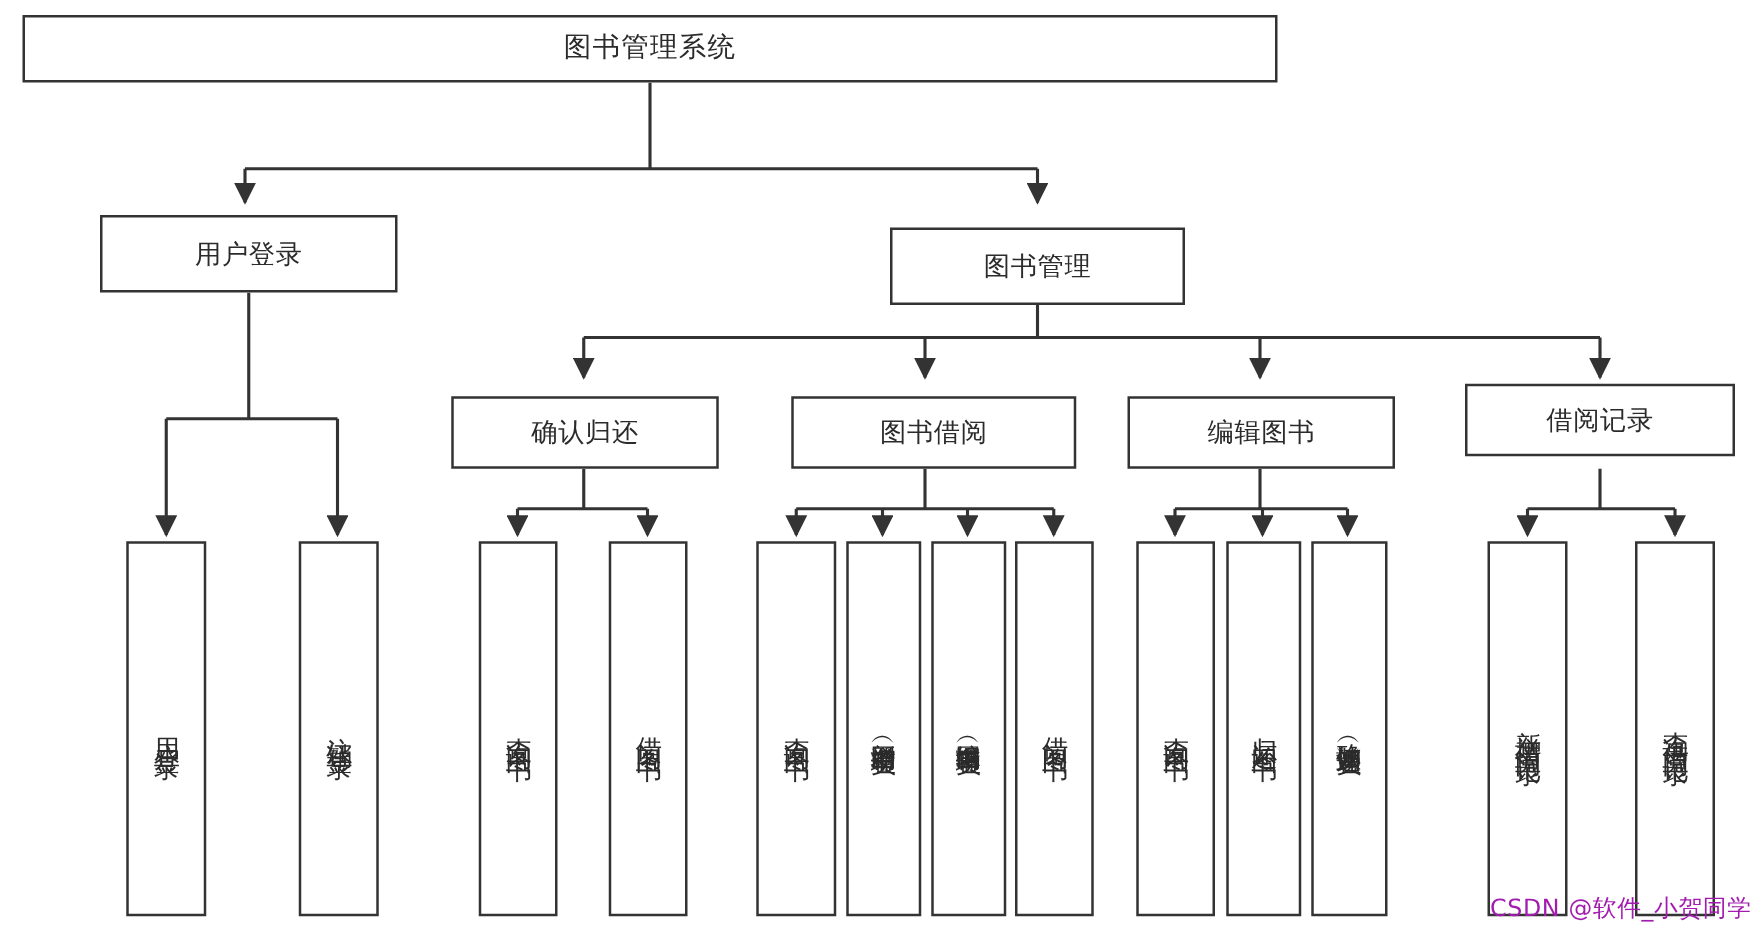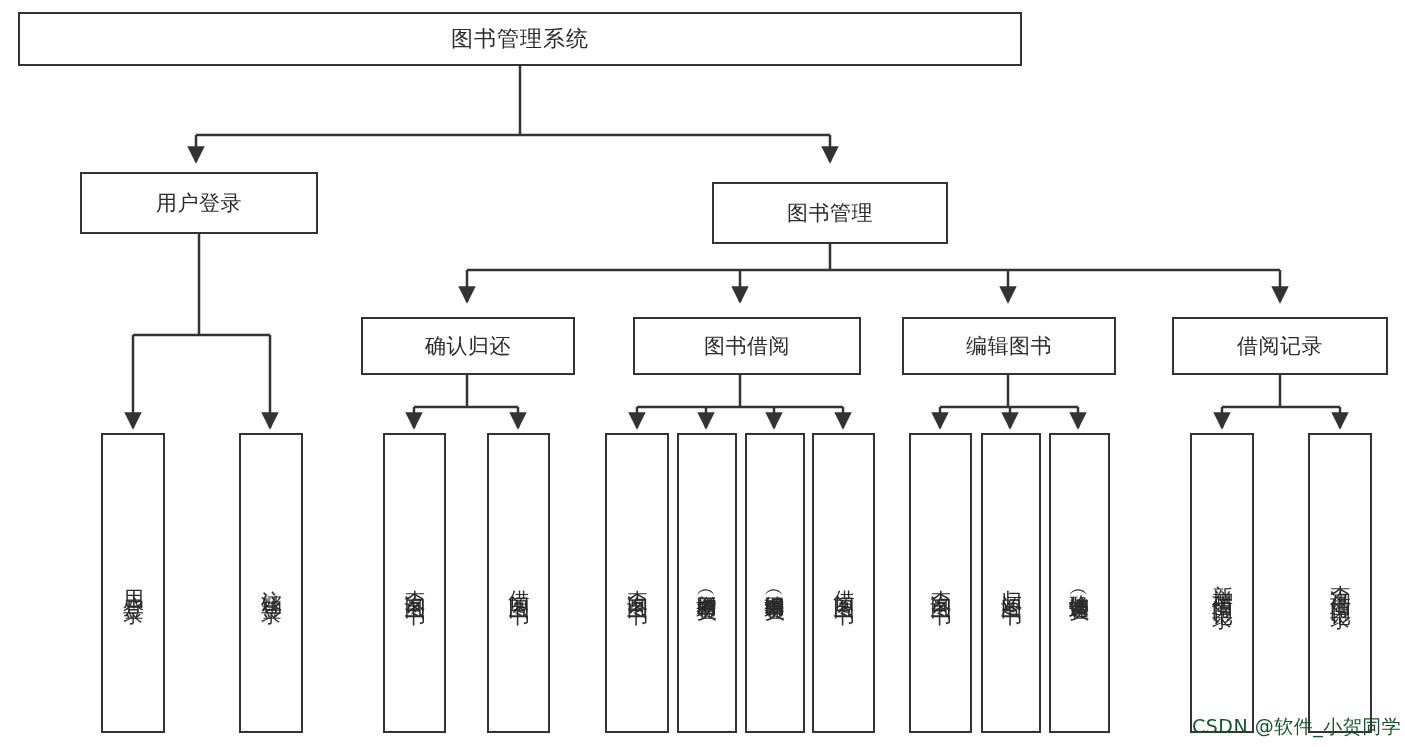--- a/index.html
+++ b/index.html
@@ -65,21 +65,21 @@
     letter-spacing: 5px;
     white-space: nowrap;
     max-height: 100%;
   }
   .node.v.tight .lbl {
     letter-spacing: 1px;
     font-size: 20px;
   }
   .watermark {
     position: absolute;
-    color: #14532d;
+    color: #a21caf;
     font-size: 19px;
     white-space: nowrap;
     letter-spacing: 0.5px;
   }
 </style>
 </head>
 <body>
 
 <div id="canvas">
 
@@ -146,21 +146,21 @@
 
   <div class="node h" style="left:361px; top:317px; width:214px; height:58px;">
     <span class="lbl">确认归还</span>
   </div>
   <div class="node h" style="left:633px; top:317px; width:228px; height:58px;">
     <span class="lbl">图书借阅</span>
   </div>
   <div class="node h" style="left:902px; top:317px; width:214px; height:58px;">
     <span class="lbl">编辑图书</span>
   </div>
-  <div class="node h" style="left:1172px; top:317px; width:216px; height:58px;">
+  <div class="node h" style="left:1172px; top:307px; width:216px; height:58px;">
     <span class="lbl">借阅记录</span>
   </div>
 
   <div class="node v" style="left:101px; top:433px; width:64px; height:300px;">
     <span class="lbl">用户登录</span>
   </div>
   <div class="node v" style="left:239px; top:433px; width:64px; height:300px;">
     <span class="lbl">注销登录</span>
   </div>
 

